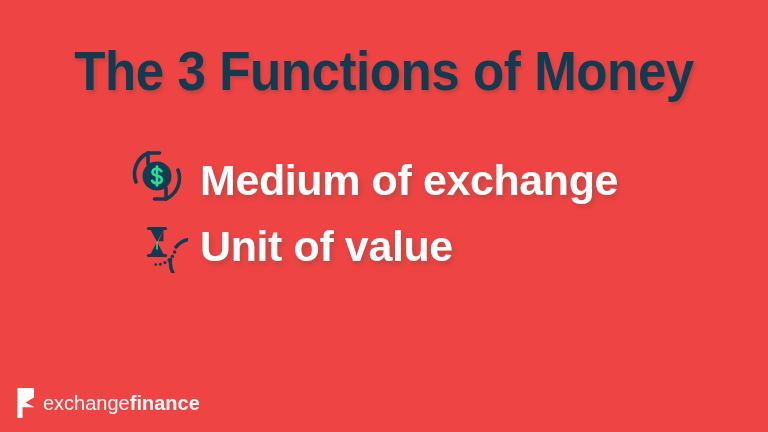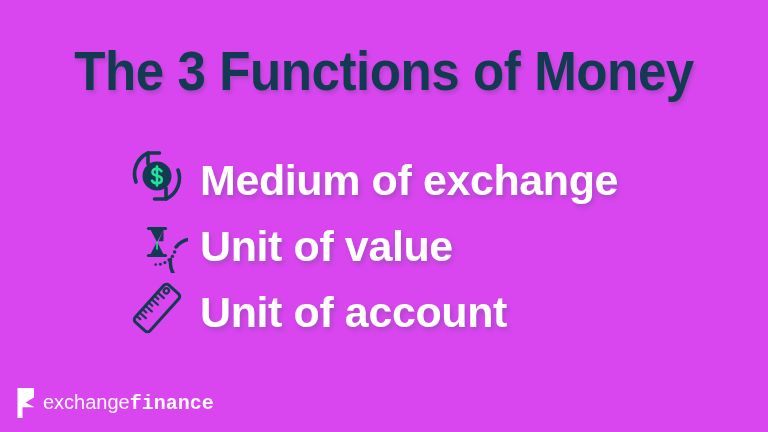--- a/index.html
+++ b/index.html
@@ -11,21 +11,21 @@
 
   body {
     background:#25E09B;
     font-family:"Liberation Sans", sans-serif;
     position:relative;
   }
 
   #slide {
     position:absolute;
     inset:0;
-    background:#d946ef;
+    background:#ef4444;
   }
 
   
   #title {
     position:absolute;
     left:0; right:0;
     top:44px;
     text-align:center;
     color:#123A50;
     font-family:"Liberation Sans", sans-serif;
@@ -95,21 +95,21 @@
   #logo-text {
     margin-left:7px;
     color:#FFFFFF;
     font-family:"Liberation Sans", sans-serif;
     font-size:20px;
     line-height:1;
     white-space:nowrap;
     opacity:0.97;
   }
   #logo-text .lt-light { font-weight:normal; }
-  #logo-text .lt-bold  { font-weight:bold;font-family:Liberation Mono, monospace; }
+  #logo-text .lt-bold  { font-weight:bold; }
 </style>
 </head>
 <body>
 
 <div id="slide">
 
   <div id="title">The 3 Functions of Money</div>
 
   <div id="bullets">
 
@@ -154,41 +154,20 @@
           <path d="M22.5 44.5 L39.5 44.5" stroke="#123A50" stroke-width="3.2" stroke-linecap="round"></path>
           <path d="M24.5 18.8 L37.5 18.8 L32.6 30.2 L37.5 30.2 L37.5 18.8 Z
                    M24.5 18.8 L37.5 18.8 L31 31 L24.5 18.8 Z" fill="#123A50"></path>
           <path d="M24.5 43.2 L37.5 43.2 L31 30.8 Z" fill="#123A50"></path>
           <path d="M31 31 L31 38" stroke="#25E09B" stroke-width="1.6" stroke-linecap="round"></path>
         </svg>
       </span>
       <span class="bullet-label">Unit of value</span>
     </div>
 
-    <div class="bullet-row">
-      <span class="bullet-icon">
-        <svg viewBox="0 0 62 62" xmlns="http://www.w3.org/2000/svg">
-          <g transform="rotate(42 31 31)">
-            <rect x="21" y="6" width="20" height="50" rx="3.5" fill="none" stroke="#123A50" stroke-width="3"></rect>
-            <circle cx="26.5" cy="12" r="2.6" fill="none" stroke="#123A50" stroke-width="2.2"></circle>
-            <g stroke="#123A50" stroke-width="2.2" stroke-linecap="round">
-              <path d="M21 19 L29.5 19"></path>
-              <path d="M21 23.5 L26 23.5"></path>
-              <path d="M21 28 L29.5 28"></path>
-              <path d="M21 32.5 L26 32.5"></path>
-              <path d="M21 37 L29.5 37"></path>
-              <path d="M21 41.5 L26 41.5"></path>
-              <path d="M21 46 L29.5 46"></path>
-              <path d="M21 50.5 L26 50.5"></path>
-            </g>
-          </g>
-        </svg>
-      </span>
-      <span class="bullet-label">Unit of account</span>
-    </div>
 
   </div>
 
   <div id="logo">
     <span id="logo-mark">
       <svg viewBox="0 0 20 30" xmlns="http://www.w3.org/2000/svg">
         <path d="M1.5 0 L18 0 L18 9.5 L9.5 14.5 L18 19 L18 19.2 L6.5 19.2 L6.5 30 L1.5 30 Z" fill="#FFFFFF"></path>
       </svg>
     </span>
     <span id="logo-text">

